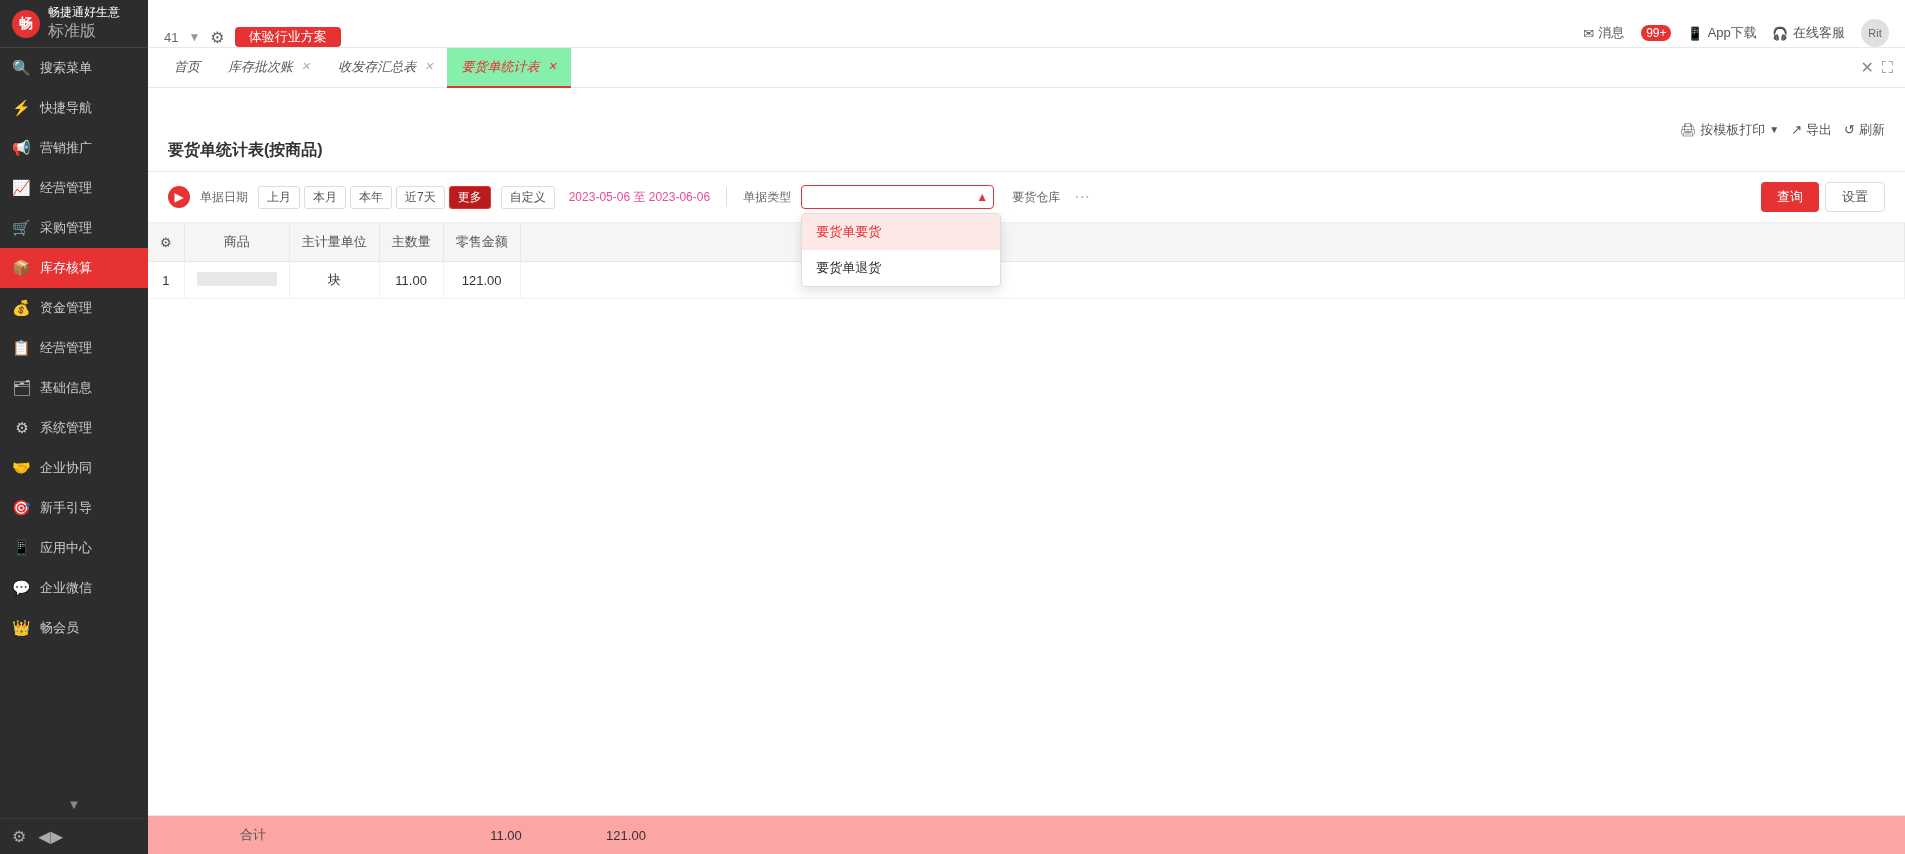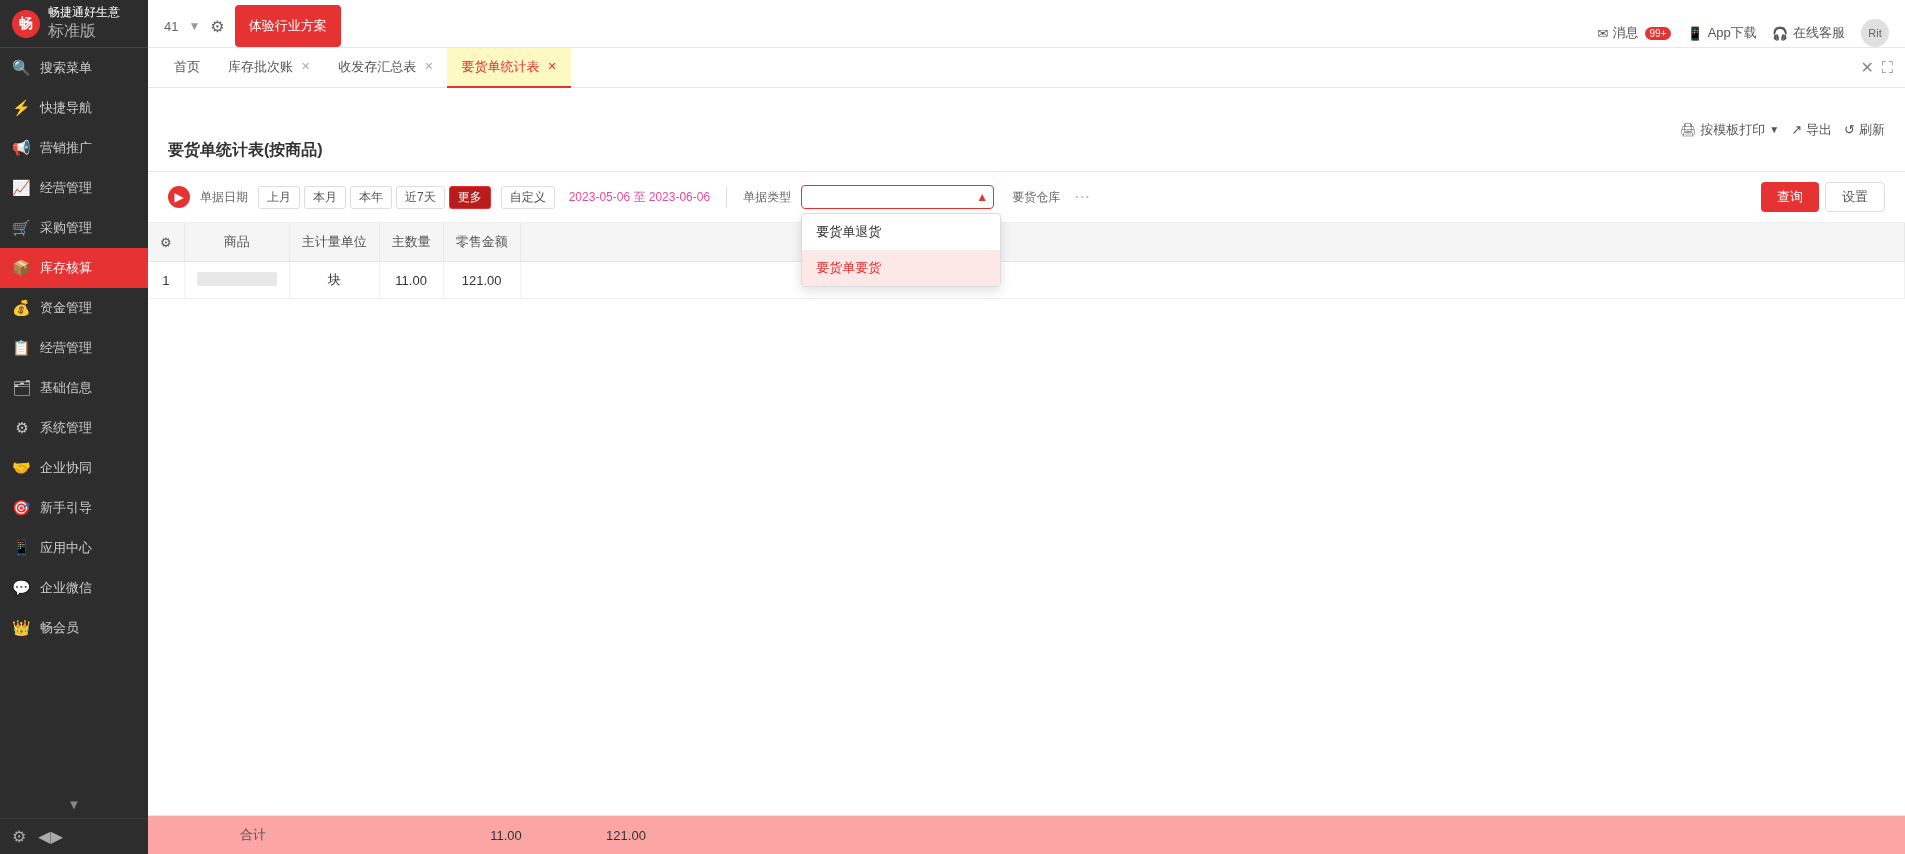--- a/index.html
+++ b/index.html
@@ -70,48 +70,49 @@
       display: flex; align-items: flex-end; justify-content: space-between;
       padding: 0 16px;
       border-bottom: 1px solid #e8e8e8;
       flex-shrink: 0;
     }
     .header-left { display: flex; align-items: center; gap: 10px; }
     .header-num { color: #666; font-size: 13px; }
     .header-settings { font-size: 16px; color: #666; cursor: pointer; }
     .btn-trial {
       background: #e63232; color: white; border: none; border-radius: 4px;
-      padding: 12px 14px; font-size: 13px; cursor: pointer; font-family: inherit;
+      padding: 1px 14px; font-size: 13px; cursor: pointer; font-family: inherit;
     }
     .header-right { display: flex; align-items: center; gap: 16px; }
     .header-right-item { display: flex; align-items: center; gap: 4px; color: #555; font-size: 13px; cursor: pointer; }
     .badge {
       background: #e63232; color: white; border-radius: 10px;
-      font-size: 10px; padding: 1px 5px; margin-left: 2px;
+      font-size: 12px; padding: 1px 5px; margin-left: 13px;
     }
     .avatar { width: 28px; height: 28px; background: #ddd; border-radius: 50%; }
 
     
     .tabs-bar {
       background: #fff;
       border-bottom: 1px solid #e8e8e8;
       display: flex; align-items: center;
       padding: 0 12px;
       height: 40px;
       flex-shrink: 0;
       gap: 0;
     }
     .tab {
       padding: 0 14px;
       height: 40px; display: flex; align-items: center; gap: 6px;
       font-size: 13px; color: #555; cursor: pointer;
       border-bottom: 2px solid transparent;
       white-space: nowrap;
-    }
-    .tab.active { color: #e63232; border-bottom: 2px solid #e63232; background: #fef9c3; }
+      font-style: italic;
+    }
+    .tab.active { color: #e63232; border-bottom: 2px solid #e63232; background: #86efac; }
     .tab .close-btn { font-size: 11px; color: #aaa; cursor: pointer; margin-left: 2px; }
     .tab.active .close-btn { color: #e63232; }
     .tabs-end { margin-left: auto; display: flex; align-items: center; gap: 8px; }
     .tab-action-btn { font-size: 16px; color: #888; cursor: pointer; }
 
     
     .page-content { flex: 1; overflow: auto; background: #f5f5f5; display: flex; flex-direction: column; }
 
     
     .page-header {
@@ -384,25 +385,25 @@
       <button class="date-btn">自定义</button>
       <span class="filter-date-range">2023-05-06 至 2023-06-06</span>
       <div class="filter-divider"></div>
       <span class="filter-type-label">单据类型</span>
 
       <div class="type-select-wrap">
         <input class="type-select-input" type="text" value="" readonly="" style="">
         <span class="type-select-arrow">▲</span>
 
         <div class="dropdown-menu">
+          <div class="dropdown-item selected">
+            <span>要货单要货</span>
+          </div>
           <div class="dropdown-item">
             <span>要货单退货</span>
-          </div>
-          <div class="dropdown-item selected">
-            <span>要货单要货</span>
           </div>
         </div>
       </div>
 
       <span class="filter-warehouse-label">要货仓库</span>
       <span class="filter-more-btn">···</span>
 
       <div class="filter-actions">
         <button class="btn-query">查询</button>
         <button class="btn-settings">设置</button>

